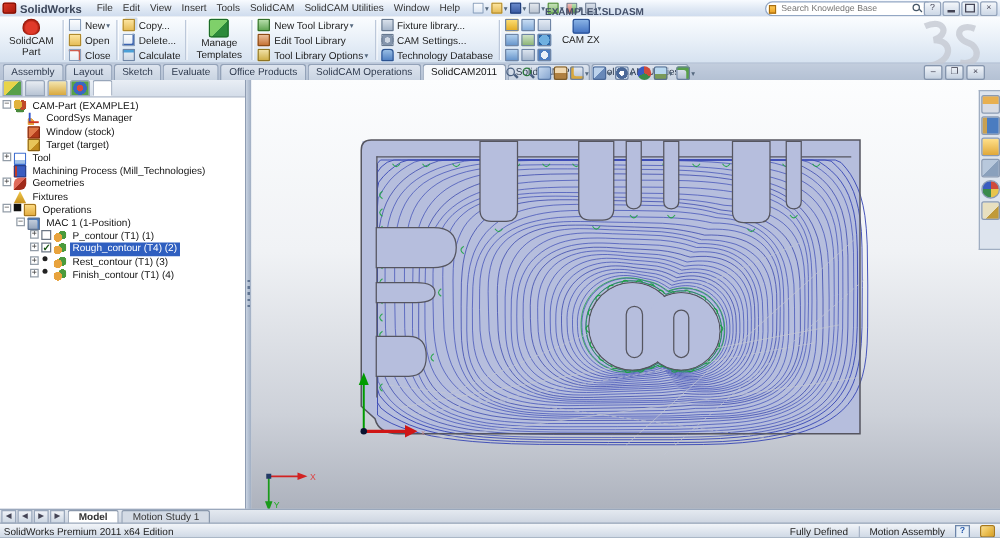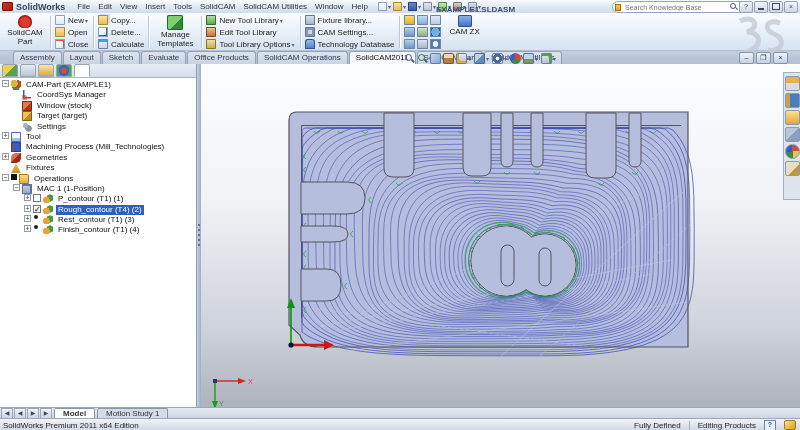--- a/index.html
+++ b/index.html
@@ -76,21 +76,21 @@
   .g3{background:linear-gradient(180deg,#e8eef6,#b9c8dc);}
   .g4{background:linear-gradient(180deg,#bcd8f2,#5f8fc8);}
   .g5{background:linear-gradient(180deg,#d8e8d0,#84b06e);}
   .g6{background:radial-gradient(circle,#6fb0e0 0 55%,#2a68aa 56%);}
   .g7{background:linear-gradient(180deg,#bcd8f2,#5f8fc8);}
   .g8{background:linear-gradient(180deg,#e2e9f2,#9fb2ca);}
   .g9{background:radial-gradient(circle,#e8f0f8 0 40%,#4a7cc0 41%);}
   #watermark{position:absolute;left:728px;top:3px;opacity:.8;}
   
   #tabstrip{position:absolute;left:0;top:51px;width:800px;height:13px;
-    background:linear-gradient(180deg,#c2cddd,#b4c1d4);display:flex;align-items:flex-end;padding-left:13px;box-sizing:border-box;}
+    background:linear-gradient(180deg,#c2cddd,#b4c1d4);display:flex;align-items:flex-end;padding-left:2px;box-sizing:border-box;}
   .rtab{font-size:8px;color:#2e3a4e;background:linear-gradient(180deg,#dde4ee,#c9d4e2);
     border:1px solid #93a2b8;border-bottom:none;border-radius:3px 3px 0 0;padding:1px 6px 1px;margin-right:1px;height:10px;line-height:9px;}
   .rtab.active{background:#f6f8fb;font-weight:normal;color:#111;}
   #doc-controls{position:absolute;right:12px;top:1px;display:flex;gap:2px;}
   .dbtn{width:13px;height:10px;font-size:7px;line-height:9px;text-align:center;color:#334;
     background:linear-gradient(180deg,#f0f4f9,#c4d0e0);border:1px solid #8494ac;border-radius:2px;}
   
   #main{position:absolute;left:0;top:64px;width:800px;height:343px;}
   #leftpanel{position:absolute;left:0;top:0;width:197px;height:343px;background:#fff;
     border-right:1px solid #8e9cb2;box-sizing:border-box;}
@@ -389,25 +389,20 @@
           </div>
           <div class="trow" style="padding-left: 13px;">
             <span class="exp-spacer"></span>
             <span class="ticon ti-stock"></span>
             <span class="tlabel">Window (stock)</span>
           </div>
           <div class="trow" style="padding-left: 13px;">
             <span class="exp-spacer"></span>
             <span class="ticon ti-target"></span>
             <span class="tlabel">Target (target)</span>
-          </div>
-          <div class="trow" style="padding-left: 13px;">
-            <span class="exp-spacer"></span>
-            <span class="ticon ti-settings"></span>
-            <span class="tlabel">Settings</span>
           </div>
           <div class="trow" style="padding-left: 2px;">
             <span class="exp">+</span>
             <span class="ticon ti-tool"></span>
             <span class="tlabel">Tool</span>
           </div>
           <div class="trow" style="padding-left: 2px;">
             <span class="exp-spacer"></span>
             <span class="ticon ti-process"></span>
             <span class="tlabel">Machining Process (Mill_Technologies)</span>
@@ -678,18 +673,18 @@
     <span class="navbtn">▶</span>
     <span class="dtab active">Model</span>
     <span class="dtab">Motion Study 1</span>
   </div>
 
   <div id="statusbar">
     <span id="status-left">SolidWorks Premium 2011 x64 Edition</span>
     <span id="status-right">
       <span>Fully Defined</span>
       <span class="vsep"></span>
-      <span>Editing Products</span>
+      <span>Motion Assembly</span>
       <span class="s-help">?</span>
       <span class="s-tag"></span>
     </span>
   </div>
 </div>
 
 </body></html>

